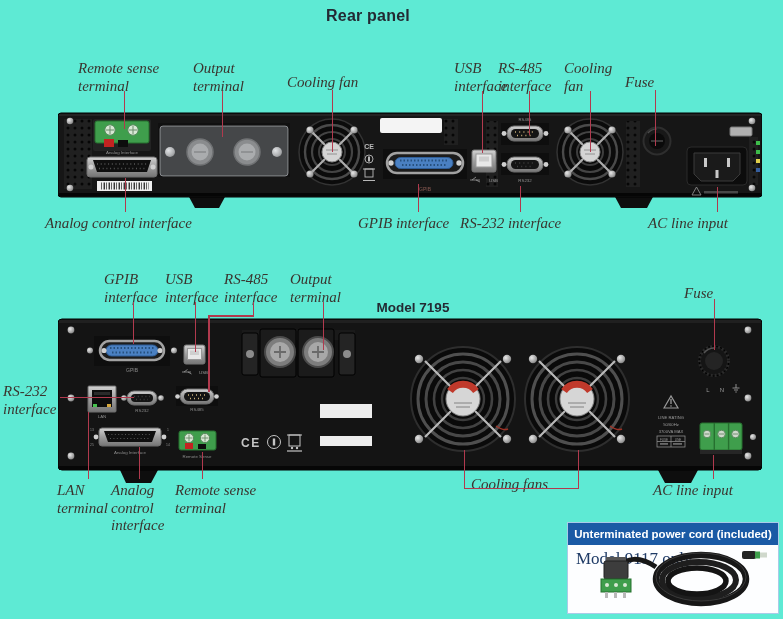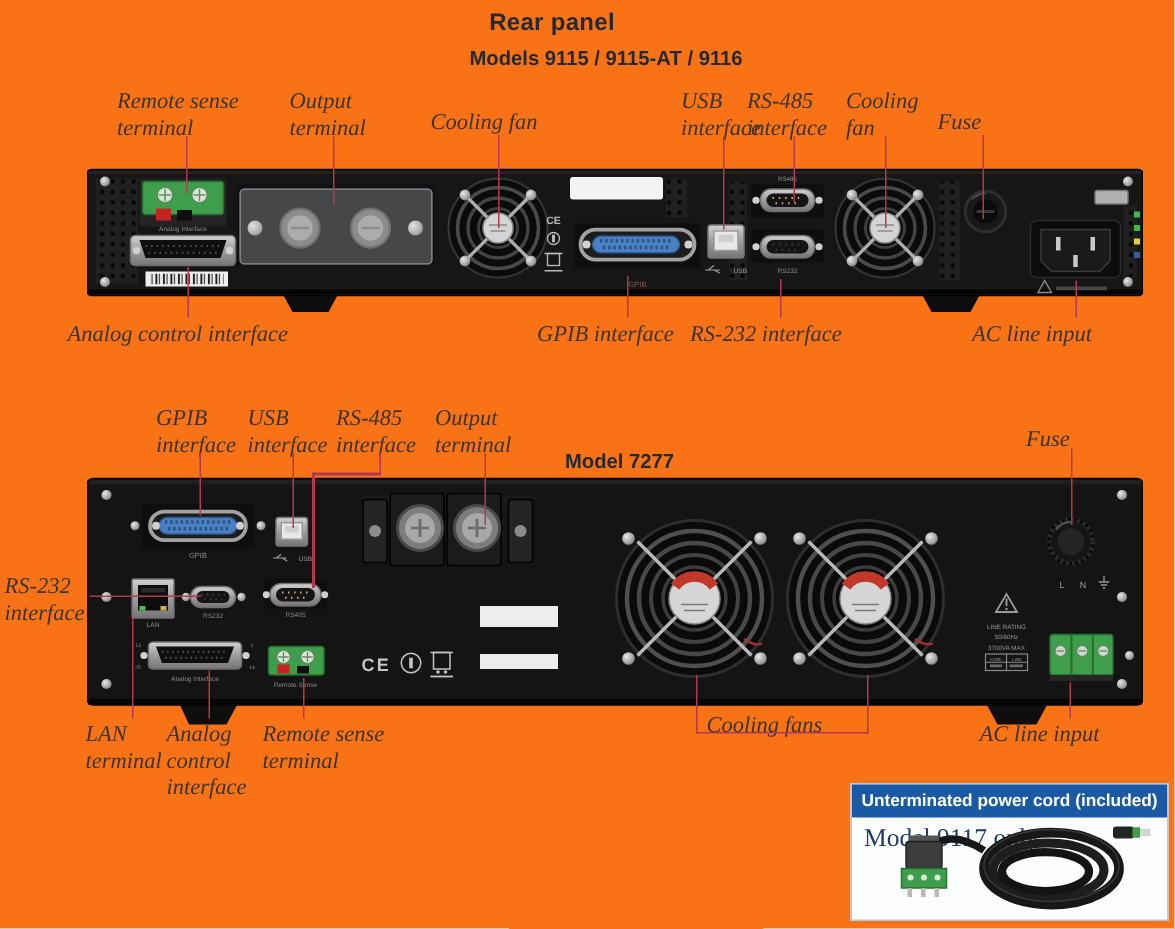--- a/index.html
+++ b/index.html
@@ -1,17 +1,17 @@
 <!DOCTYPE html>
 <html style="--accent: #b13a4e; --heading: #232a33; --label: #3a352f; --box-header-bg: #1a5aa5; --box-border: #a9cbe8; --box-note: #1f3b66; --terminal-green: #3f9e4c; --gpib-blue: #4a80c2;"><head>
 <meta charset="utf-8">
 <style>
   * { margin:0; padding:0; box-sizing:border-box; }
   html,body { background:#ffffff; }
-  .stage { position:relative; width:783px; height:619px; background:#f97316; overflow:hidden;
+  .stage { position:relative; width:783px; height:619px; background:#5eead4; overflow:hidden;
            font-family:"Liberation Serif", serif; }
   .h1 { position:absolute; font-family:"Liberation Sans",sans-serif; font-weight:bold;
         color:var(--heading,#232a33); font-size:16px; text-align:center; letter-spacing:.2px; }
   .h2 { position:absolute; font-family:"Liberation Sans",sans-serif; font-weight:bold;
         color:var(--heading,#232a33); font-size:13.5px; text-align:center; }
   .lbl { position:absolute; color:var(--label,#3a352f); font-size:15px; line-height:1.18;
          text-align:left;font-style:italic; }
   .ln  { position:absolute; width:1.5px; background:var(--accent,#b13a4e); z-index:6; }
   .lnh { position:absolute; height:1.5px; background:var(--accent,#b13a4e); z-index:6; }
   .panel { position:absolute; z-index:2; }
@@ -24,21 +24,20 @@
               font-size:17px; }
   .cord { position:absolute; left:28px; top:24px; }
   svg text { font-family:"Liberation Sans",sans-serif; }
 </style>
 </head>
 <body>
 
 <div class="stage">
 
   <div class="h1" style="left:268px;top:7px;width:200px">Rear panel</div>
-  <div class="h2" style="left:284px;top:31px;width:240px">Models 9115 / 9115-AT / 9116</div>
 
   <div class="lbl" style="left:78px;top:60px;width:92px">Remote sense terminal</div>
   <div class="lbl" style="left:193px;top:60px;width:60px">Output terminal</div>
   <div class="lbl" style="left:287px;top:74px;width:90px">Cooling fan</div>
   <div class="lbl" style="left:454px;top:60px;width:56px">USB interface</div>
   <div class="lbl" style="left:498px;top:60px;width:62px">RS-485 interface</div>
   <div class="lbl" style="left:564px;top:60px;width:52px">Cooling fan</div>
   <div class="lbl" style="left:625px;top:74px;width:60px">Fuse</div>
 
   <div class="ln" style="left:123.5px;top:91px;height:38px"></div>
@@ -240,21 +239,21 @@
 
   <div class="lbl" style="left:45px;top:215px;width:164px">Analog control interface</div>
   <div class="lbl" style="left:358px;top:215px;width:120px">GPIB interface</div>
   <div class="lbl" style="left:460px;top:215px;width:120px">RS-232 interface</div>
   <div class="lbl" style="left:648px;top:215px;width:120px">AC line input</div>
 
   <div class="lbl" style="left:104px;top:271px;width:56px">GPIB interface</div>
   <div class="lbl" style="left:165px;top:271px;width:56px">USB interface</div>
   <div class="lbl" style="left:224px;top:271px;width:62px">RS-485 interface</div>
   <div class="lbl" style="left:290px;top:271px;width:60px">Output terminal</div>
-  <div class="h2" style="left:353px;top:300px;width:120px">Model 7277</div>
+  <div class="h2" style="left:353px;top:300px;width:120px">Model 7195</div>
   <div class="lbl" style="left:684px;top:285px;width:60px">Fuse</div>
 
   <div class="ln" style="left:132.5px;top:302px;height:42px"></div>
   <div class="ln" style="left:194.5px;top:302px;height:50px"></div>
   <div class="ln" style="left:252.5px;top:302px;height:14px"></div>
   <div class="lnh" style="left:208px;top:315px;width:46px"></div>
   <div class="ln" style="left:208px;top:315px;height:77px"></div>
   <div class="ln" style="left:322.5px;top:302px;height:48px"></div>
   <div class="ln" style="left:713.5px;top:299px;height:51px"></div>
 

